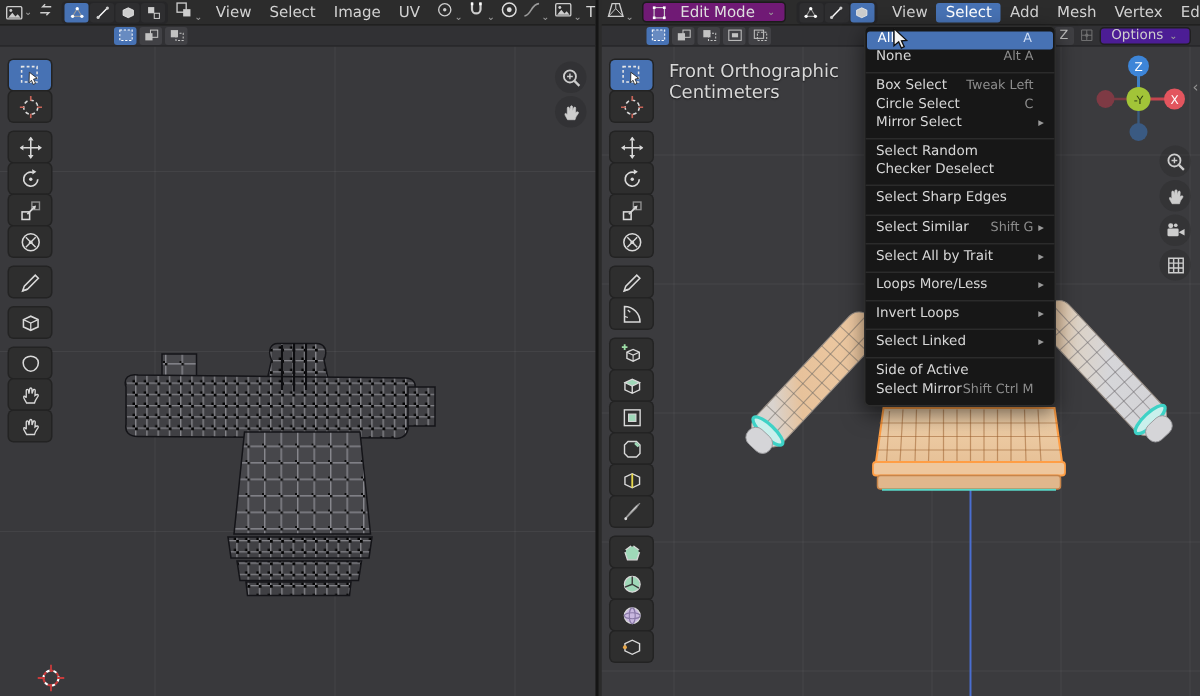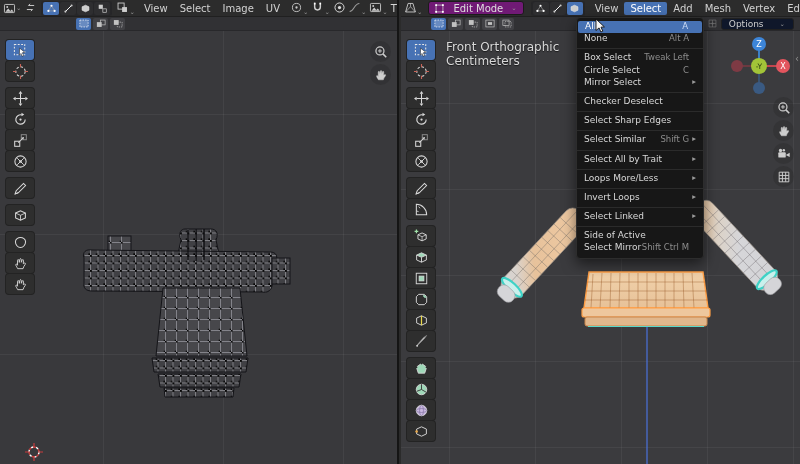--- a/index.html
+++ b/index.html
@@ -42,21 +42,21 @@
 .sm-item.active{background:#4772b4;color:#fff;border-radius:2px;margin:0 1px}
 .sm-item.active .sc{color:#cddcf5}
 .sm-item.sep{height:7px;padding:0}
 .sm-item.sep::after{content:"";display:block;width:100%;height:1px;background:#2b2b2b;margin-top:3px}
 .mode{width:15px;height:12px;border-radius:2px;background:#414145;display:flex;align-items:center;justify-content:center}
 .mode.active{background:#4772b4}
 svg.micon{width:12px;height:11px}
 .trow .rightside{margin-left:auto;display:flex;align-items:center;gap:3px;padding-right:6px}
 .axbtn{width:13px;height:12px;border-radius:2px;background:#3f3f43;color:#c0c0c0;font-size:8.5px;display:flex;align-items:center;justify-content:center}
 .axbtn.active{background:#4772b4;color:#fff}
-.optbtn{display:flex;align-items:center;gap:16px;background:#0f172a;border:1px solid #202020;border-radius:3px;height:12px;padding:0 7px;color:#cecece;font-size:9px}
+.optbtn{display:flex;align-items:center;gap:4px;background:#4c1d95;border:1px solid #202020;border-radius:3px;height:12px;padding:0 7px;color:#cecece;font-size:9px}
 .cursor2d{position:absolute;left:25px;top:412px;z-index:5}
 .mcursor{position:absolute;left:595px;top:19px;z-index:60}
 .gizmo{position:absolute;right:9px;top:3px;z-index:6}
 </style>
 </head>
 <body>
 
 <svg width="0" height="0" style="position:absolute" aria-hidden="true">
 <defs>
 <symbol id="i-tweak" viewBox="0 0 16 16">
@@ -829,20 +829,25 @@
         <span class="sc"></span>
         <span class="ar">▸</span>
       </div>
 
       <div class="sm-item sep">
         
         
         
       </div>
 
+      <div class="sm-item">
+        <span class="lab">Select Random</span>
+        <span class="sc"></span>
+        <span class="ar"></span>
+      </div>
 
       <div class="sm-item">
         <span class="lab">Checker Deselect</span>
         <span class="sc"></span>
         <span class="ar"></span>
       </div>
 
       <div class="sm-item sep">
         
         

